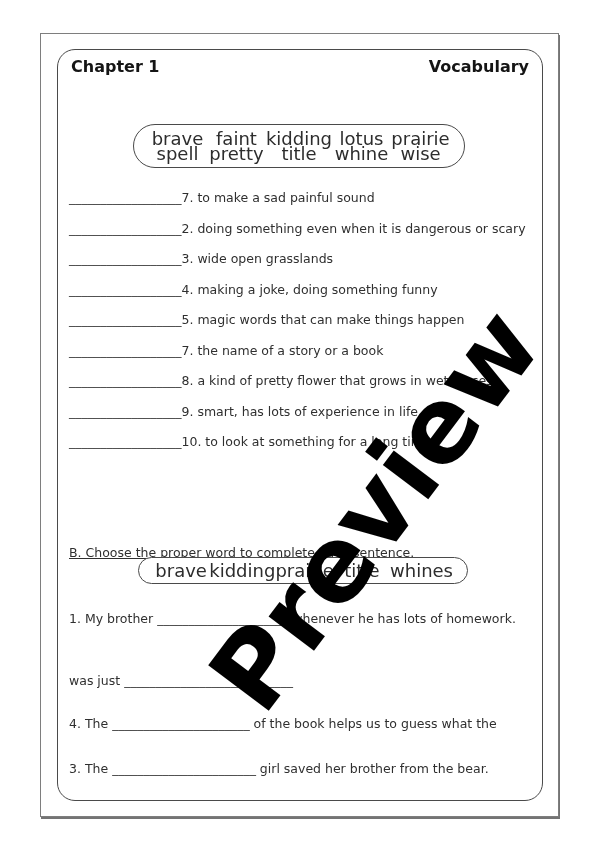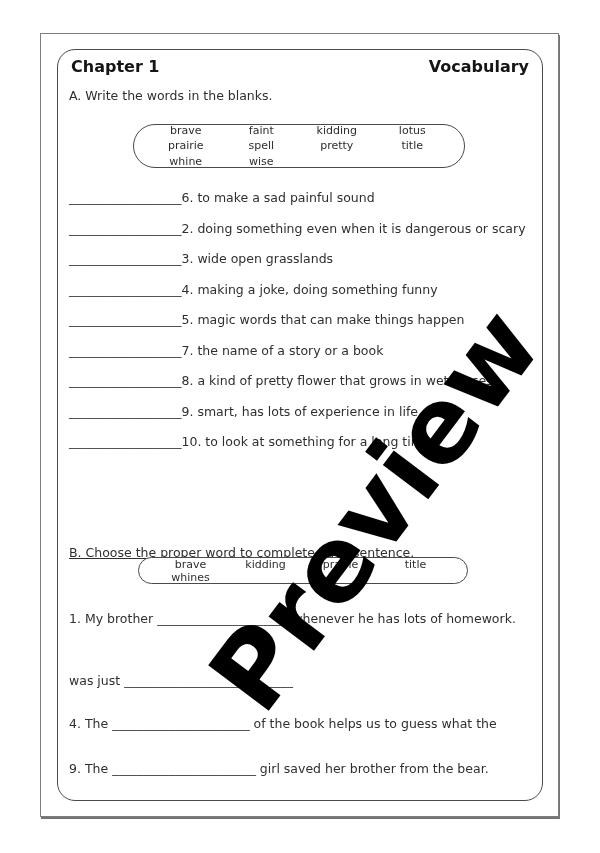--- a/index.html
+++ b/index.html
@@ -17,23 +17,23 @@
   .hdr { position:absolute; left:13px; right:13px; top:7px;
     display:flex; justify-content:space-between;
     font-size:16px; font-weight:bold; color:#151515; }
 
   .sec-label { position:absolute; left:11px; font-size:12.5px; color:#2f2f2f;
     white-space:nowrap; }
   .sec-a { top:38px; }
   .sec-b { top:495px;text-decoration:underline; }
 
   .bank { position:absolute; border:1px solid #4a4a4a; background:#ffffff;
-    display:grid; grid-template-columns:repeat(4,1fr);
+    display:grid; grid-template-columns:repeat(5,1fr);
     align-content:center; justify-items:center;
-    font-size:11px; color:#2d2d2d; }
+    font-size:18px; color:#2d2d2d; }
   .bank-a { left:75px; top:74px; width:332px; height:44px; border-radius:22px;
     line-height:15.5px; padding:0 14px; }
   .bank-b { left:80px; top:507px; width:330px; height:27px; border-radius:14px;
     line-height:13px; padding:0 14px; }
   .bank span { white-space:nowrap; }
 
   .items { position:absolute; left:11px; top:141px; }
   .item { white-space:nowrap; font-size:12.5px; color:#2f2f2f;
     line-height:13px; margin-bottom:17.5px; }
   .blank { color:#3a3a3a; letter-spacing:0;text-align:center; }
@@ -55,37 +55,36 @@
 
 <div class="stage">
   <div class="page">
     <div class="sheet">
 
       <div class="hdr">
         <span>Chapter 1</span>
         <span>Vocabulary</span>
       </div>
 
-      <div class="sec-label sec-a">A. Write the words in the blanks.</div>
 
       <div class="bank bank-a">
         <span>brave</span>
         <span>faint</span>
         <span>kidding</span>
         <span>lotus</span>
         <span>prairie</span>
         <span>spell</span>
         <span>pretty</span>
         <span>title</span>
         <span>whine</span>
         <span>wise</span>
       </div>
 
       <div class="items">
-        <div class="item"><span class="blank">__________________</span><span>6. to make a sad painful sound</span></div>
+        <div class="item"><span class="blank">__________________</span><span>7. to make a sad painful sound</span></div>
         <div class="item"><span class="blank">__________________</span><span>2. doing something even when it is dangerous or scary</span></div>
         <div class="item"><span class="blank">__________________</span><span>3. wide open grasslands</span></div>
         <div class="item"><span class="blank">__________________</span><span>4. making a joke, doing something funny</span></div>
         <div class="item"><span class="blank">__________________</span><span>5. magic words that can make things happen</span></div>
         <div class="item"><span class="blank">__________________</span><span>7. the name of a story or a book</span></div>
         <div class="item"><span class="blank">__________________</span><span>8. a kind of pretty flower that grows in wet places</span></div>
         <div class="item"><span class="blank">__________________</span><span>9. smart, has lots of experience in life</span></div>
         <div class="item"><span class="blank">__________________</span><span>10. to look at something for a long time</span></div>
       </div>
 
@@ -106,20 +105,20 @@
 
       <div class="sentence s3">
         <span class="line"><span>was just </span><span class="blank">___________________________</span></span>
       </div>
 
       <div class="sentence s4">
         <span class="line"><span>4. The </span><span class="blank">______________________</span><span> of the book helps us to guess what the</span></span>
       </div>
 
       <div class="sentence s5">
-        <span>9. The </span><span class="blank">_______________________</span><span> girl saved her brother from the bear.</span>
+        <span>3. The </span><span class="blank">_______________________</span><span> girl saved her brother from the bear.</span>
       </div>
 
     </div>
   </div>
 
   <div class="watermark">Preview</div>
 </div>
 
 </body></html>

